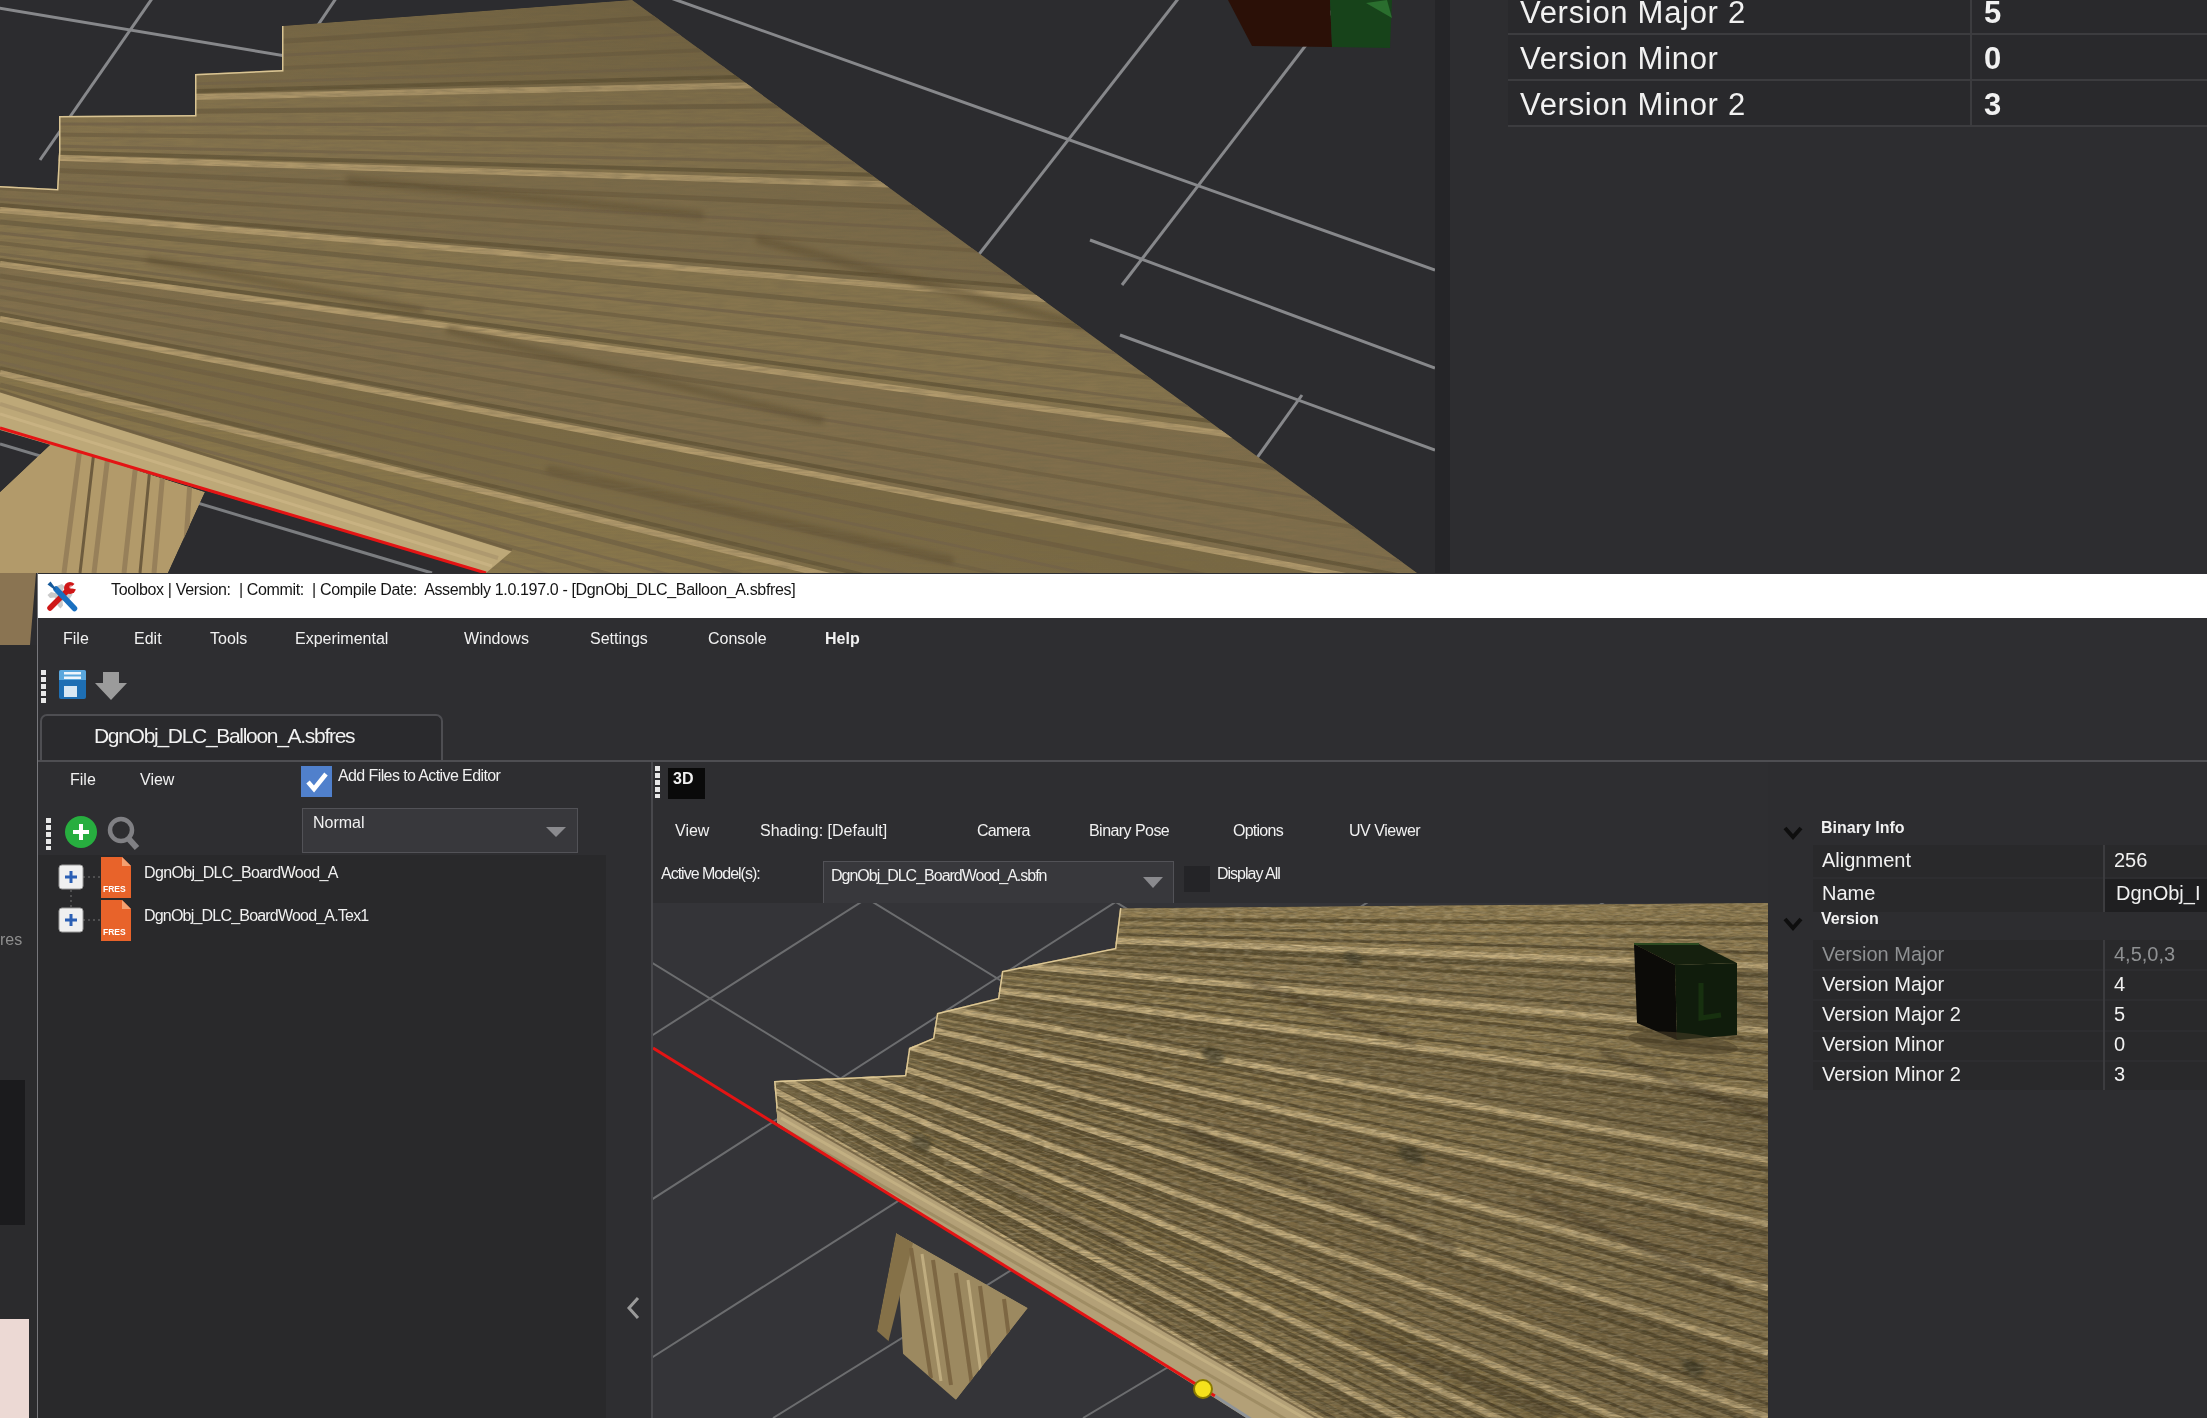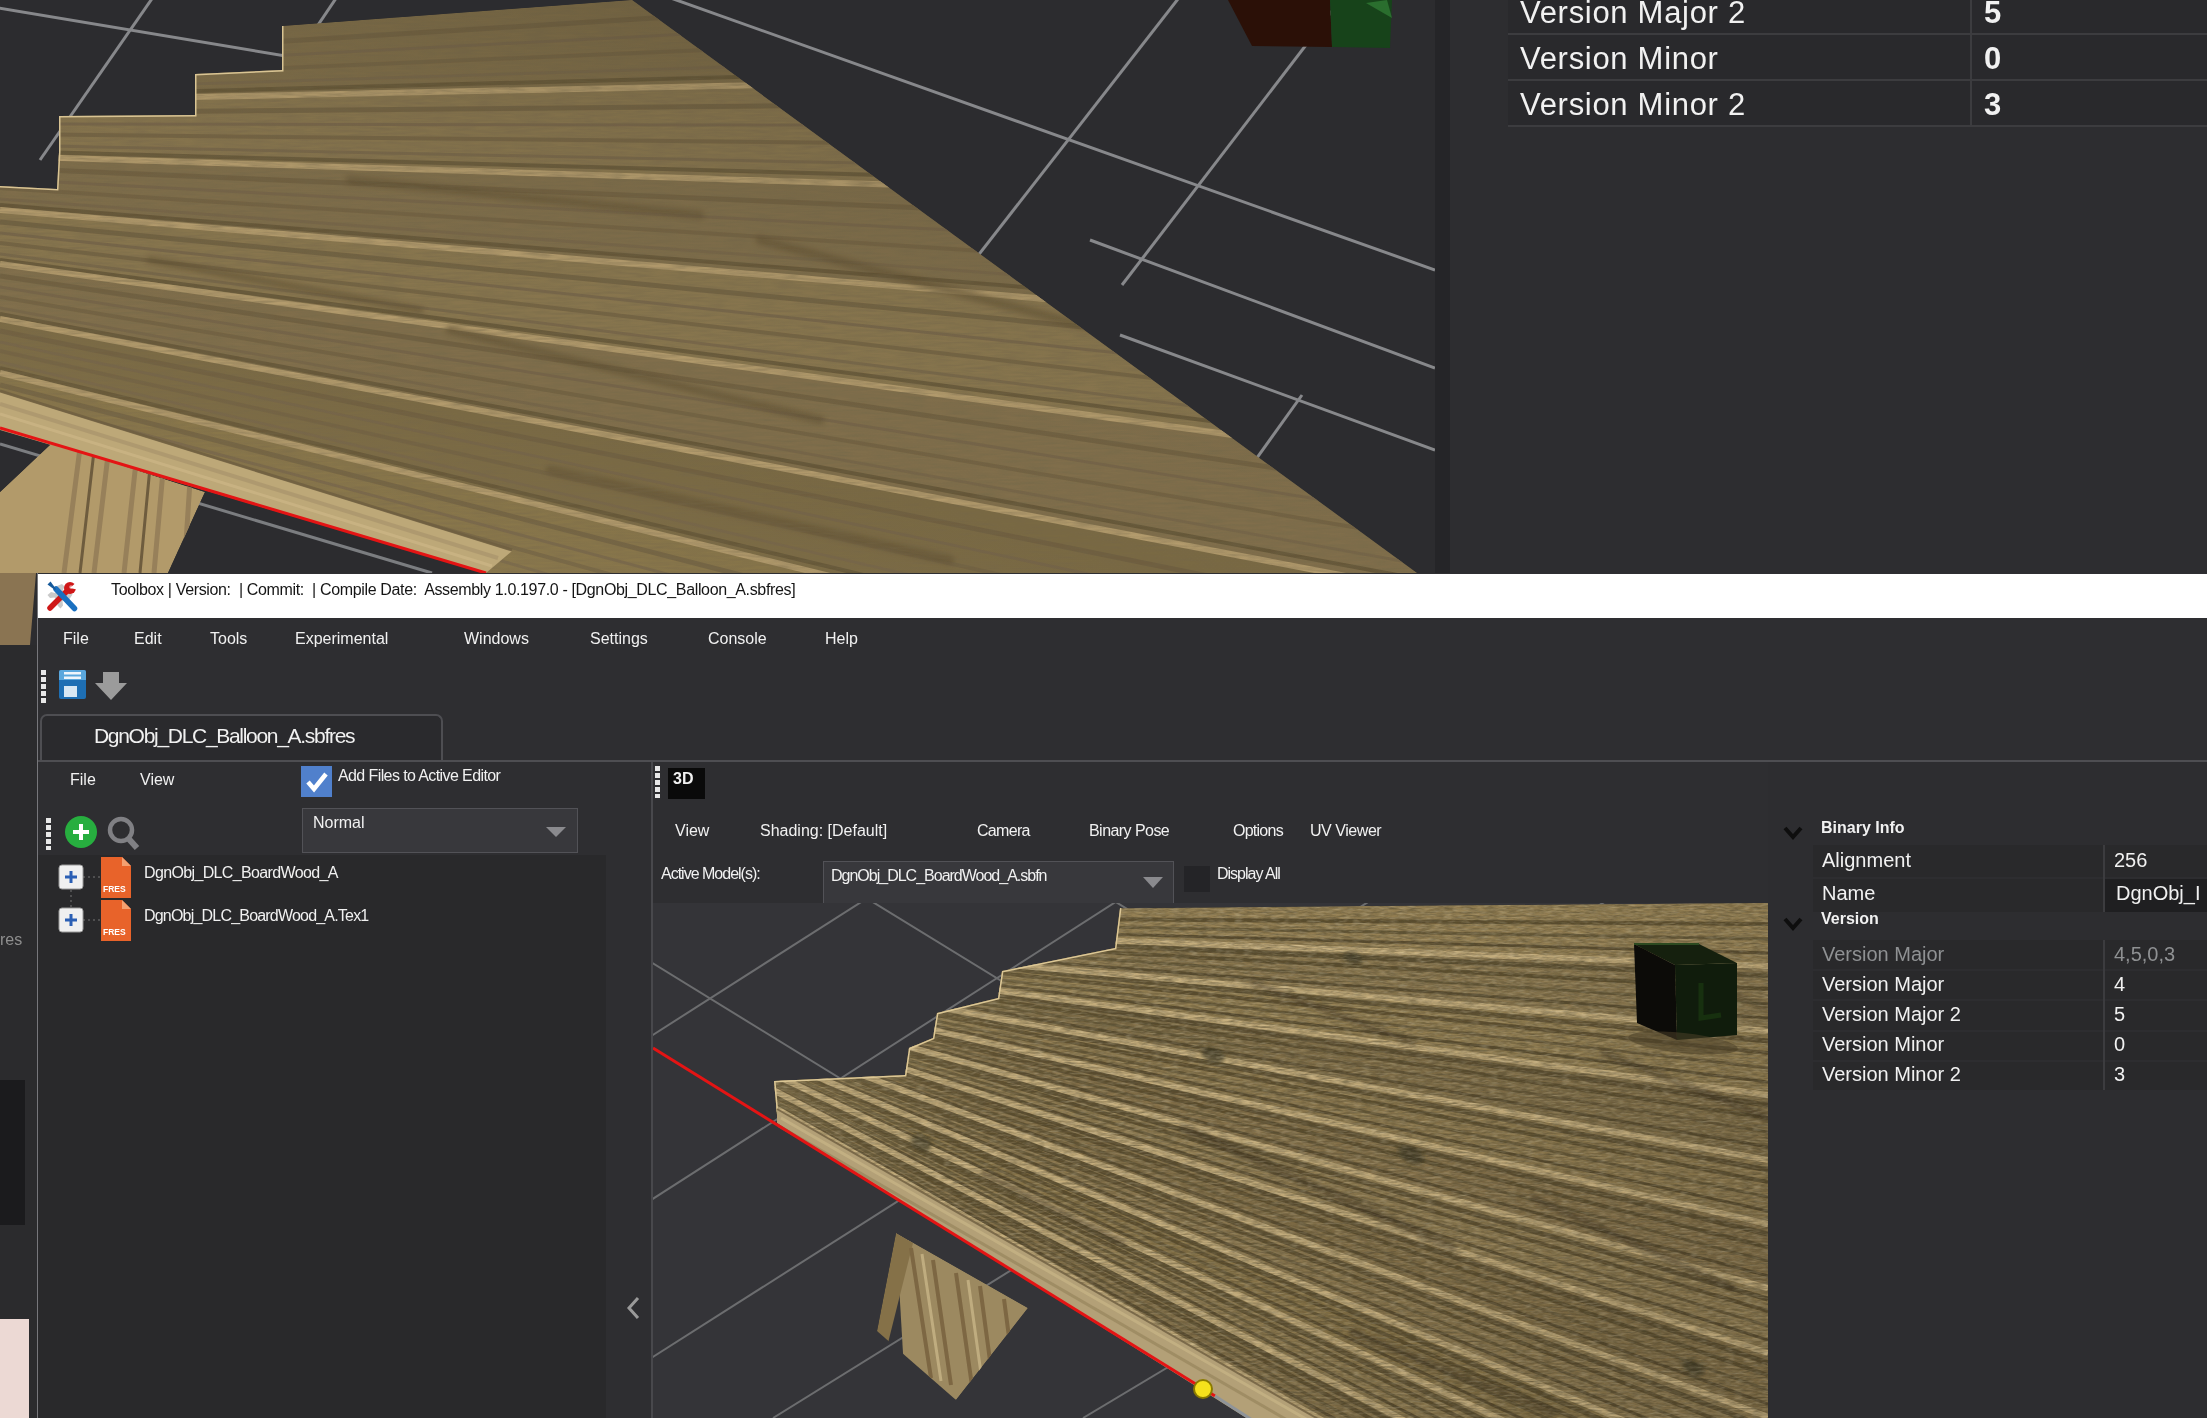--- a/index.html
+++ b/index.html
@@ -163,21 +163,21 @@
 </svg>
 <div class="txt" style="left:111px;top:581px;color:#151515;letter-spacing:-0.35px;">Toolbox | Version:&nbsp; | Commit:&nbsp; | Compile Date:&nbsp; Assembly 1.0.197.0 - [DgnObj_DLC_Balloon_A.sbfres]</div>
 
 <div class="txt" style="left:63px;top:630px;">File</div>
 <div class="txt" style="left:134px;top:630px;">Edit</div>
 <div class="txt" style="left:210px;top:630px;">Tools</div>
 <div class="txt" style="left:295px;top:630px;">Experimental</div>
 <div class="txt" style="left:464px;top:630px;">Windows</div>
 <div class="txt" style="left:590px;top:630px;">Settings</div>
 <div class="txt" style="left:708px;top:630px;">Console</div>
-<div class="txt" style="left:825px;top:630px;">Help</div>
+<div class="txt" style="left:825px;top:630px;font-weight:bold;">Help</div>
 
 <svg class="abs" style="left:38px;top:670px;" width="100" height="34" viewBox="0 0 100 34">
   <g fill="#e8e8e8">
     <rect x="3" y="0" width="5" height="5"></rect>
       <rect x="3" y="7" width="5" height="5"></rect>
     <rect x="3" y="14" width="5" height="5"></rect>
       <rect x="3" y="21" width="5" height="5"></rect>
       <rect x="3" y="28" width="5" height="5"></rect>
   </g>
   <rect x="21" y="0" width="27" height="29" rx="2" fill="#1e6fb4"></rect>
@@ -258,21 +258,21 @@
       <rect x="2" y="28" width="5" height="5"></rect>
     </g>
 </svg>
 <div class="abs" style="left:668px;top:768px;width:37px;height:31px;background:#0a0a0a;"></div>
 <div class="txt" style="left:673px;top:770px;font-weight:bold;">3D</div>
 <div class="txt" style="left:675px;top:822px;">View</div>
 <div class="txt" style="left:760px;top:822px;letter-spacing:0;">Shading: [Default]</div>
 <div class="txt" style="left:977px;top:822px;letter-spacing:-0.7px;">Camera</div>
 <div class="txt" style="left:1089px;top:822px;letter-spacing:-0.55px;">Binary Pose</div>
 <div class="txt" style="left:1233px;top:822px;letter-spacing:-0.75px;">Options</div>
-<div class="txt" style="left:1310px;top:822px;letter-spacing:-0.45px;">UV Viewer</div>
+<div class="txt" style="left:1349px;top:822px;letter-spacing:-0.45px;">UV Viewer</div>
 <div class="txt" style="left:661px;top:865px;letter-spacing:-1px;">Active Model(s):</div>
 <div class="abs" style="left:823px;top:861px;width:349px;height:42px;background:#38383c;border:1px solid #525257;"></div>
 <div class="txt" style="left:831px;top:867px;letter-spacing:-1px;">DgnObj_DLC_BoardWood_A.sbfn</div>
 <svg class="abs" style="left:1142px;top:876px;" width="22" height="13" viewBox="0 0 22 13">
   <polygon points="1,1 21,1 11,12" fill="#8a8a8e"></polygon>
 </svg>
 <div class="abs" style="left:1184px;top:866px;width:26px;height:26px;background:#242427;"></div>
 <div class="txt" style="left:1217px;top:865px;letter-spacing:-1px;">Display All</div>
 
 <svg class="abs" style="left:653px;top:903px;" width="1115" height="515" viewBox="0 0 1115 515">

